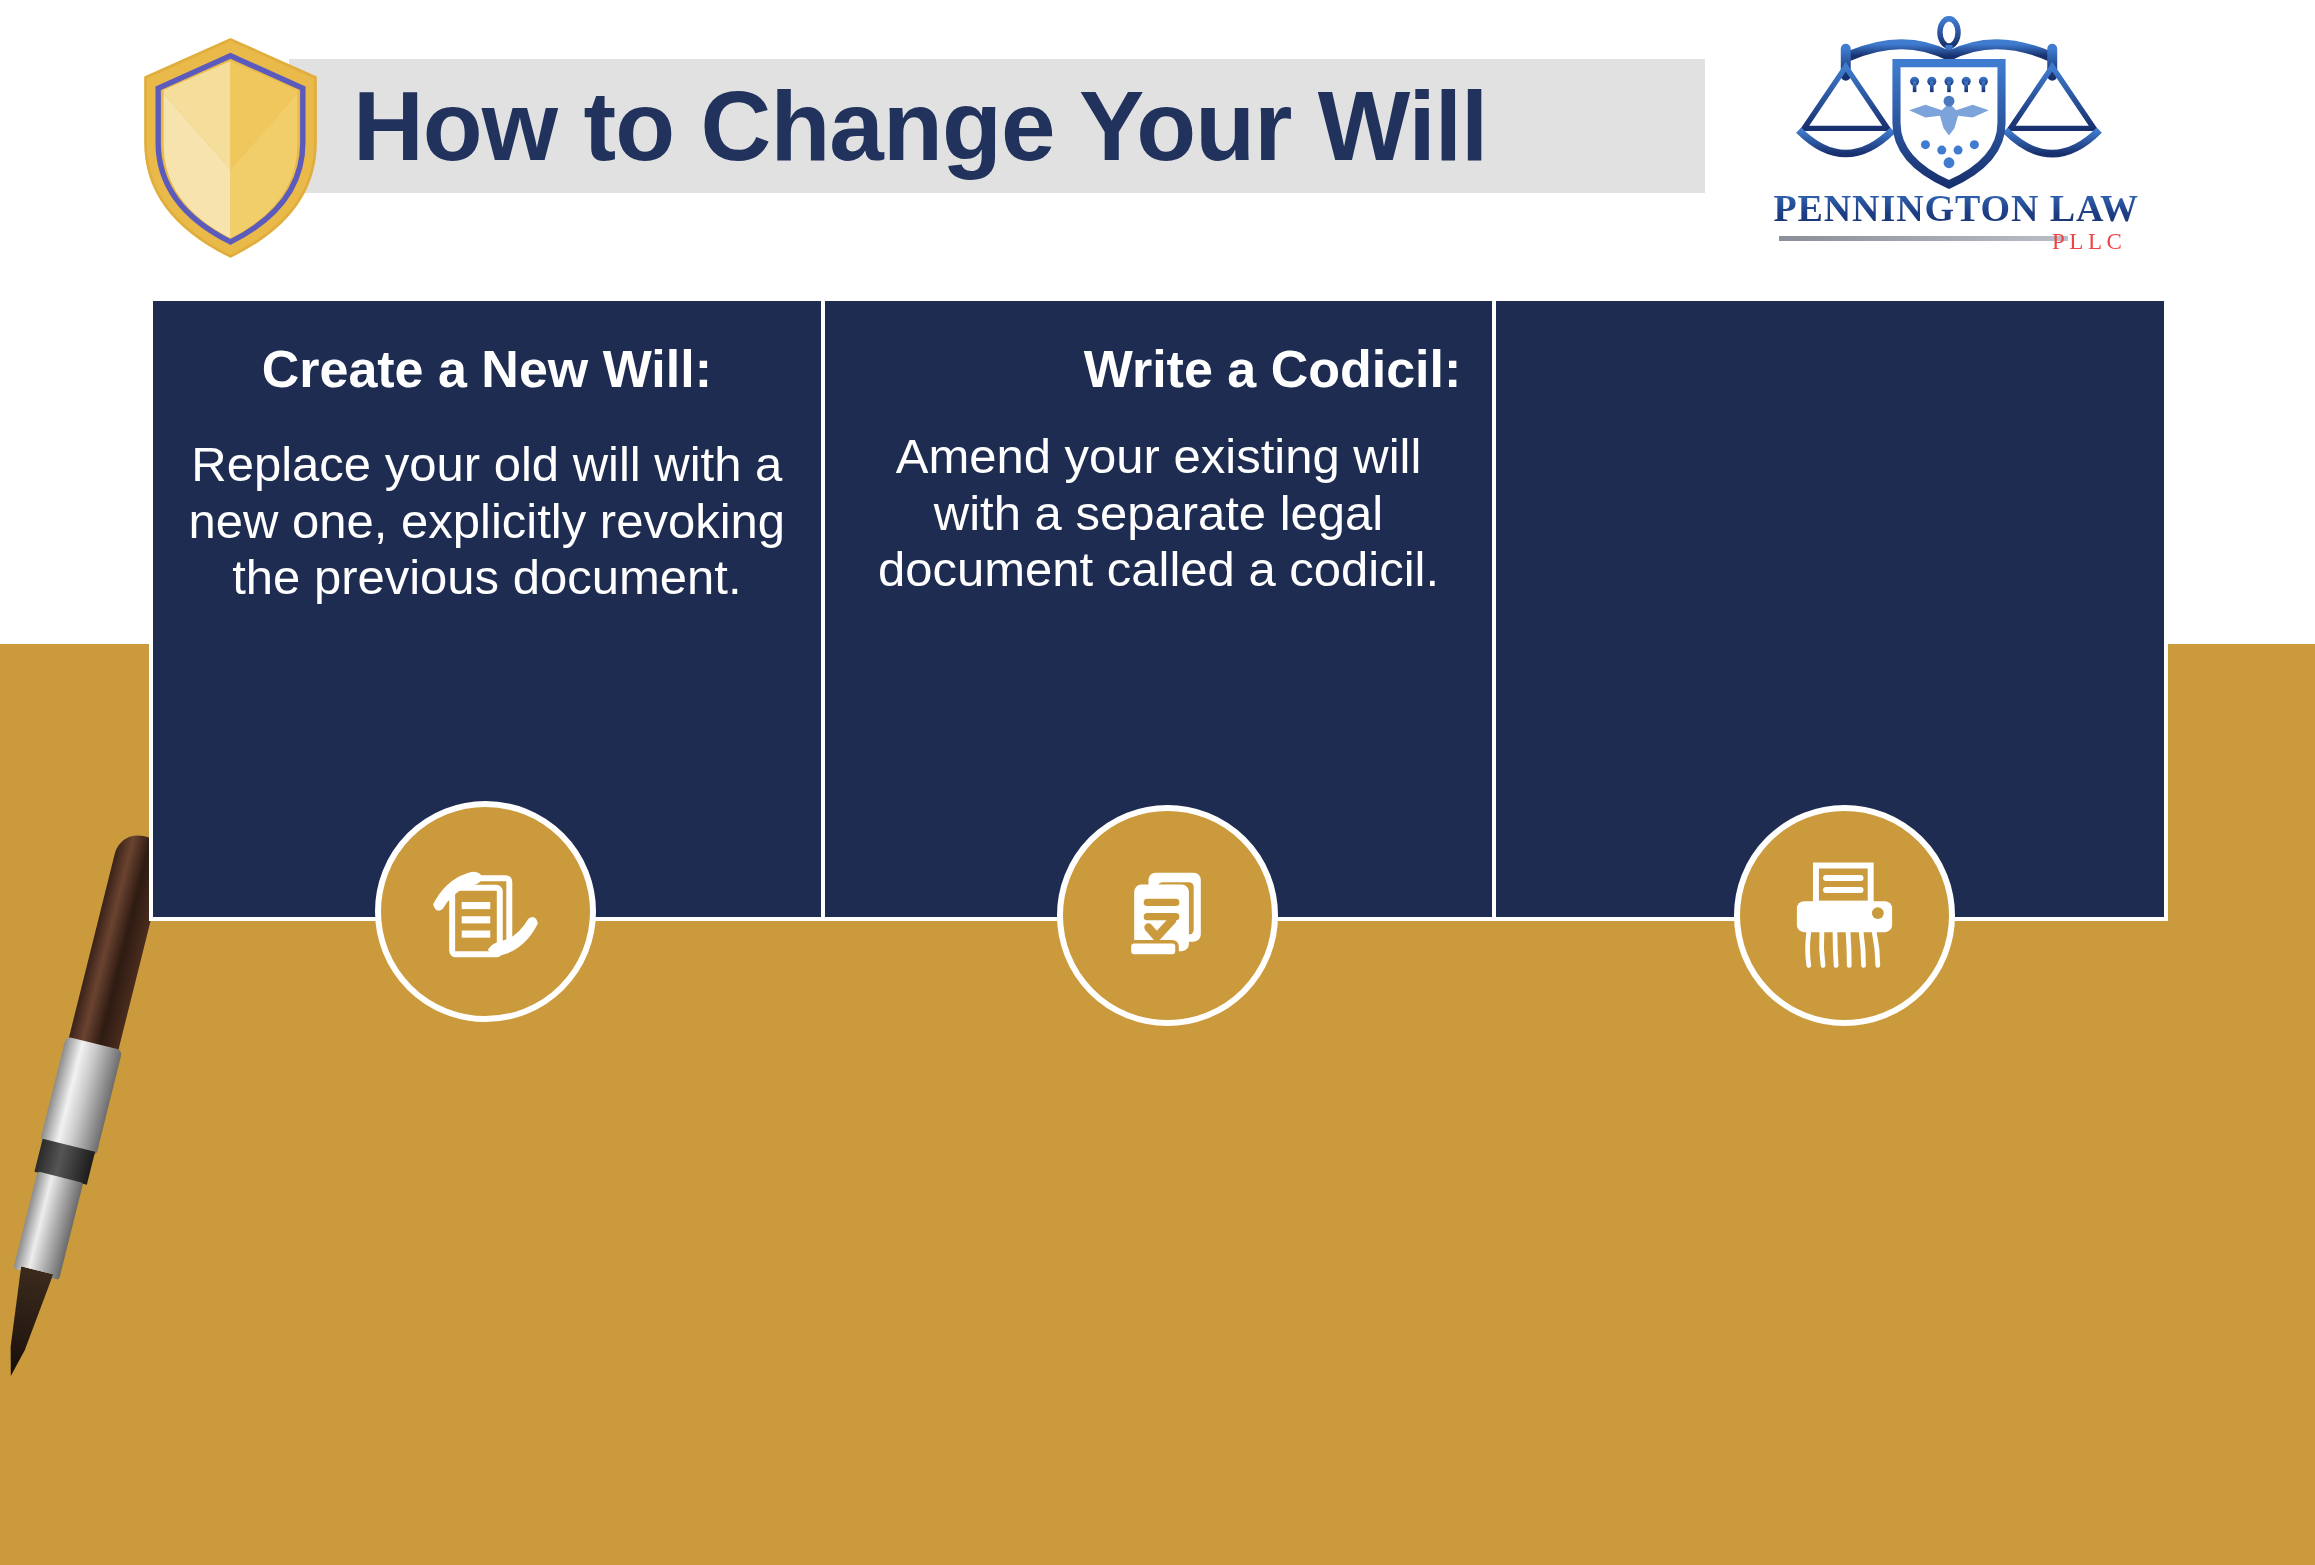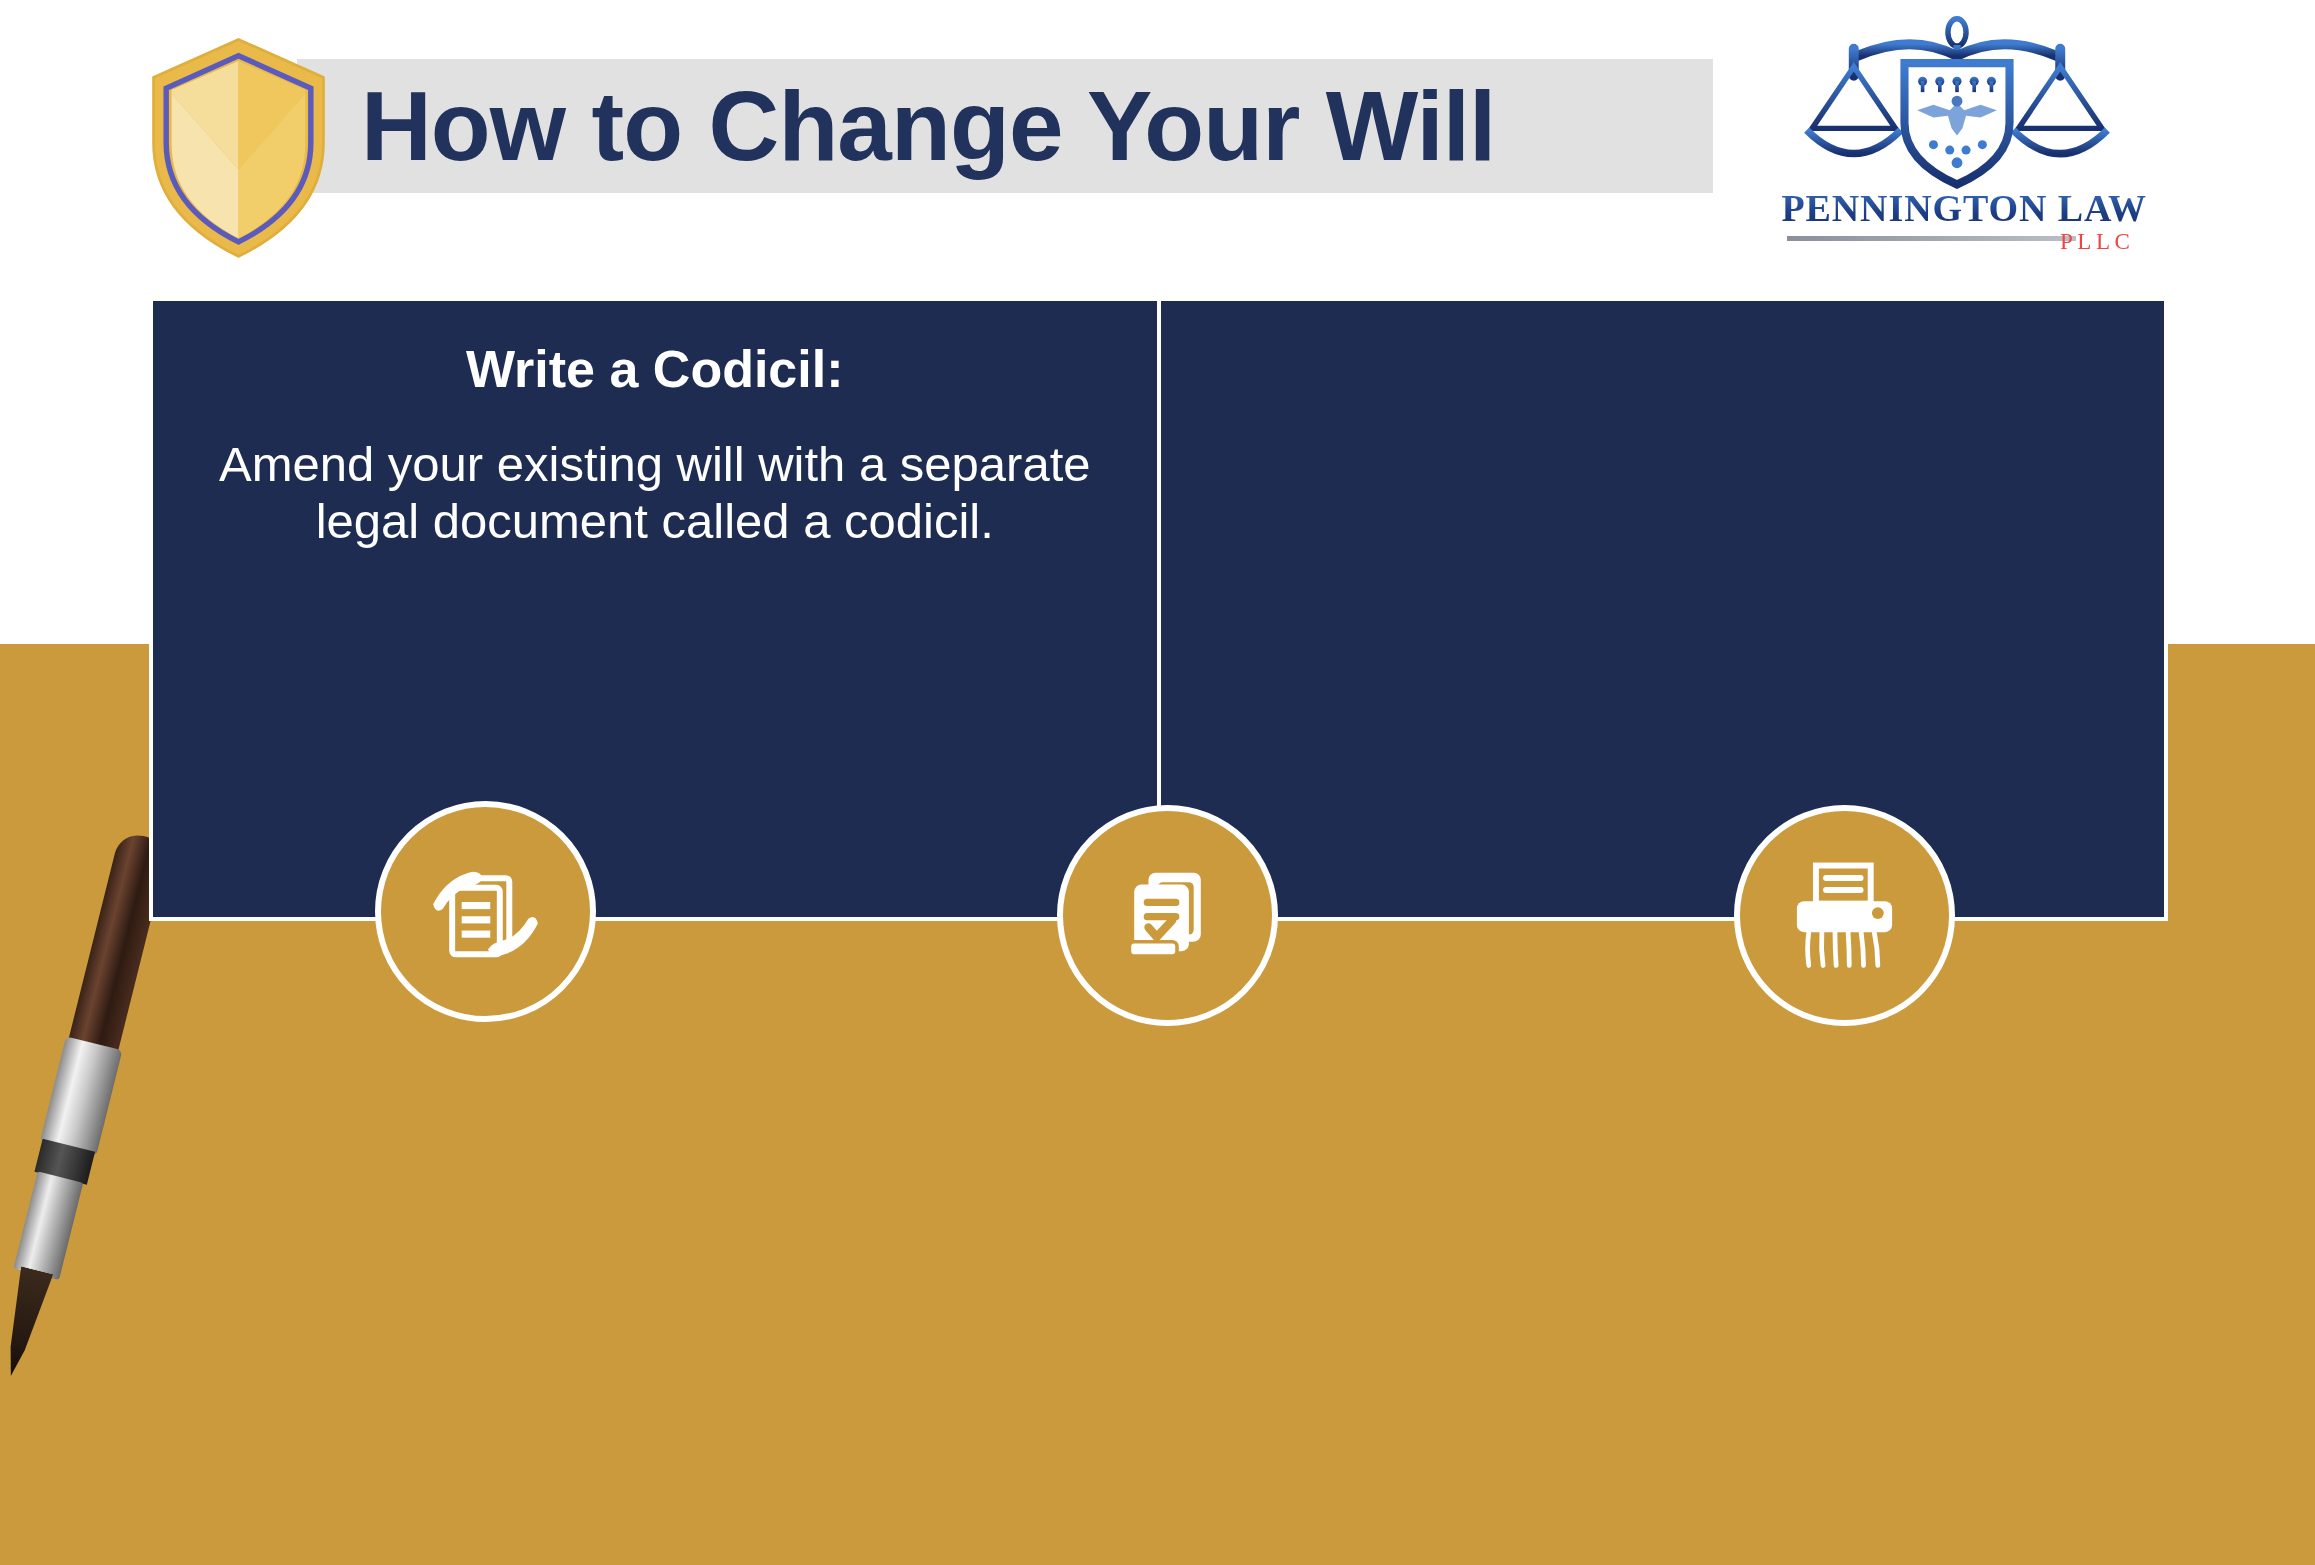--- a/index.html
+++ b/index.html
@@ -74,21 +74,21 @@
     background:linear-gradient(90deg,#8c8c8c 0%, #ededed 32%, #b5b5b5 60%, #6a6a6a 100%);
     border-radius:2.7px;
   }
   .pen-nib{
     position:absolute; left:25px; top:447px; width:33px; height:109px;
     background:linear-gradient(180deg,#3b2a1c 0%, #241811 70%, #140d08 100%);
     clip-path:polygon(0 0,100% 0,72% 74%,50% 100%,28% 74%);
   }
 
   
-  .header{ position:absolute; left:8px; top:0; width:2104px; height:271px; z-index:6; }
+  .header{ position:absolute; left:0; top:0; width:2104px; height:271px; z-index:6; }
   .title-band{
     position:absolute; left:289px; top:59px; width:1416px; height:134px;
     background:#e1e1e1;
   }
   .page-title{
     position:absolute; left:353px; top:63px; width:1357px; height:127px;
     display:flex; align-items:center;
     font-size:98px; font-weight:bold; color:#21325c;
     letter-spacing:-0.9px; white-space:nowrap;
   }
@@ -256,20 +256,24 @@
       </svg>
     </div>
     <div class="firm-name">PENNINGTON LAW</div>
     <div class="firm-rule"></div>
     <div class="firm-sub">PLLC</div>
   </div>
 </div>
 
 <div class="cards">
 
+  <div class="card">
+    <div class="card-title">Create a New Will:</div>
+    <div class="card-body">Replace your old will with a new one, explicitly revoking the previous document.</div>
+  </div>
 
   <div class="card">
     <div class="card-title">Write a Codicil:</div>
     <div class="card-body">Amend your existing will with a separate legal document called a codicil.</div>
   </div>
 
   <div class="card">
   </div>
 
 </div>

